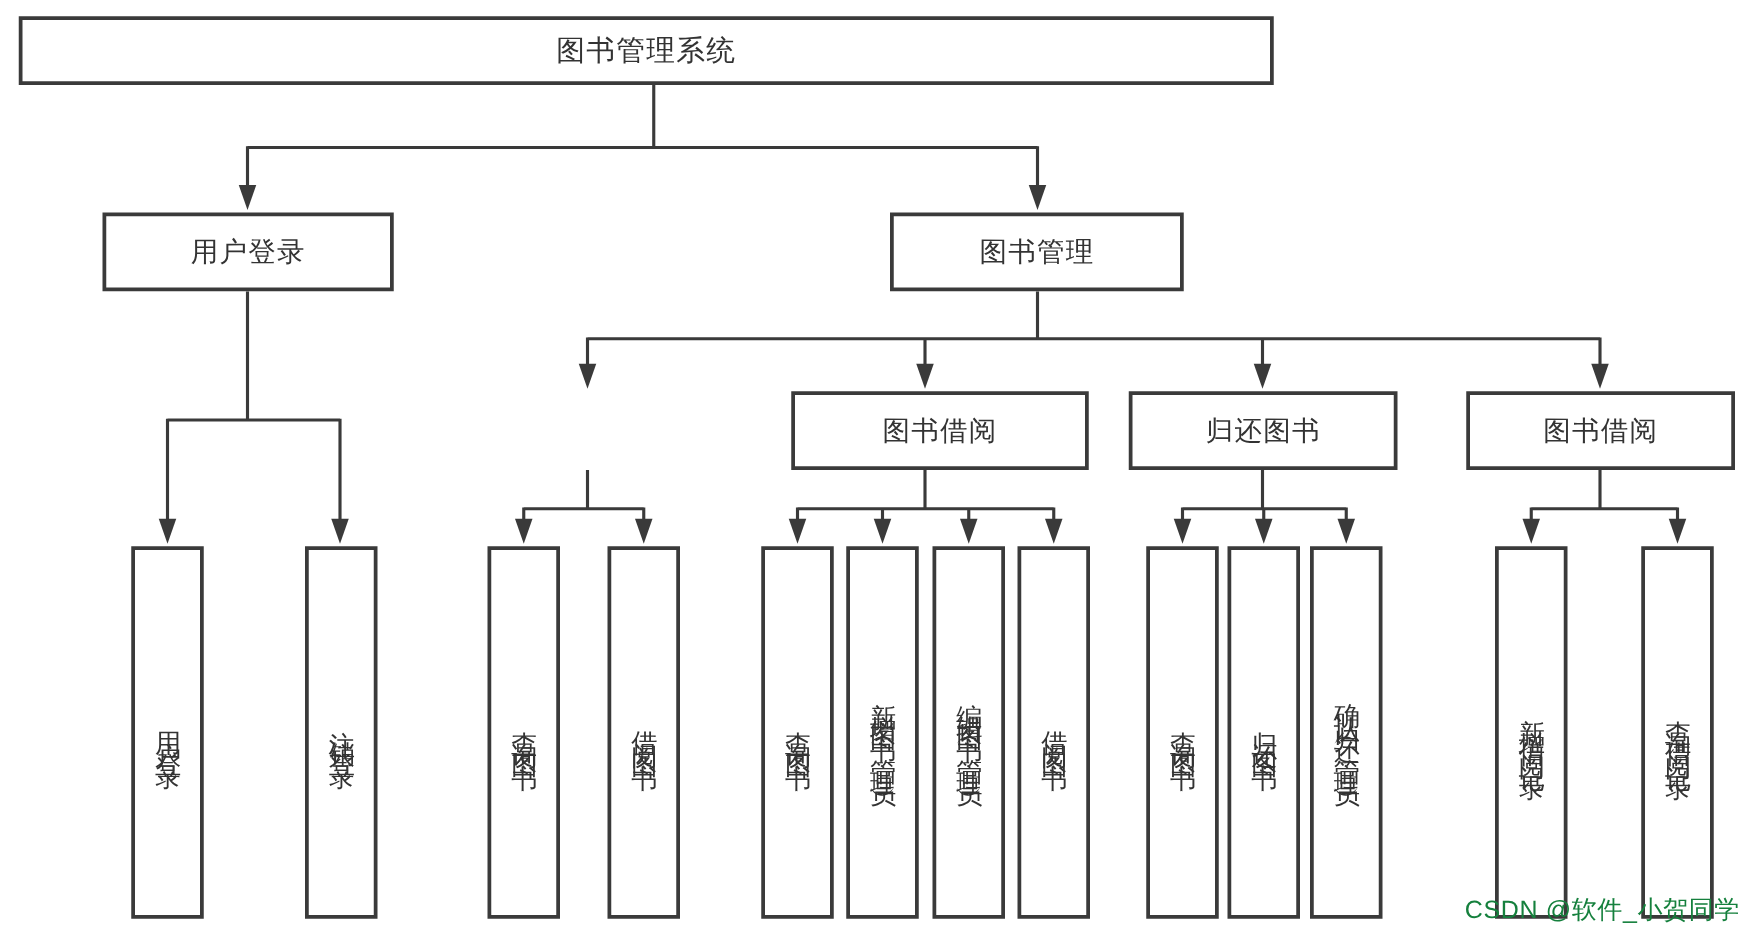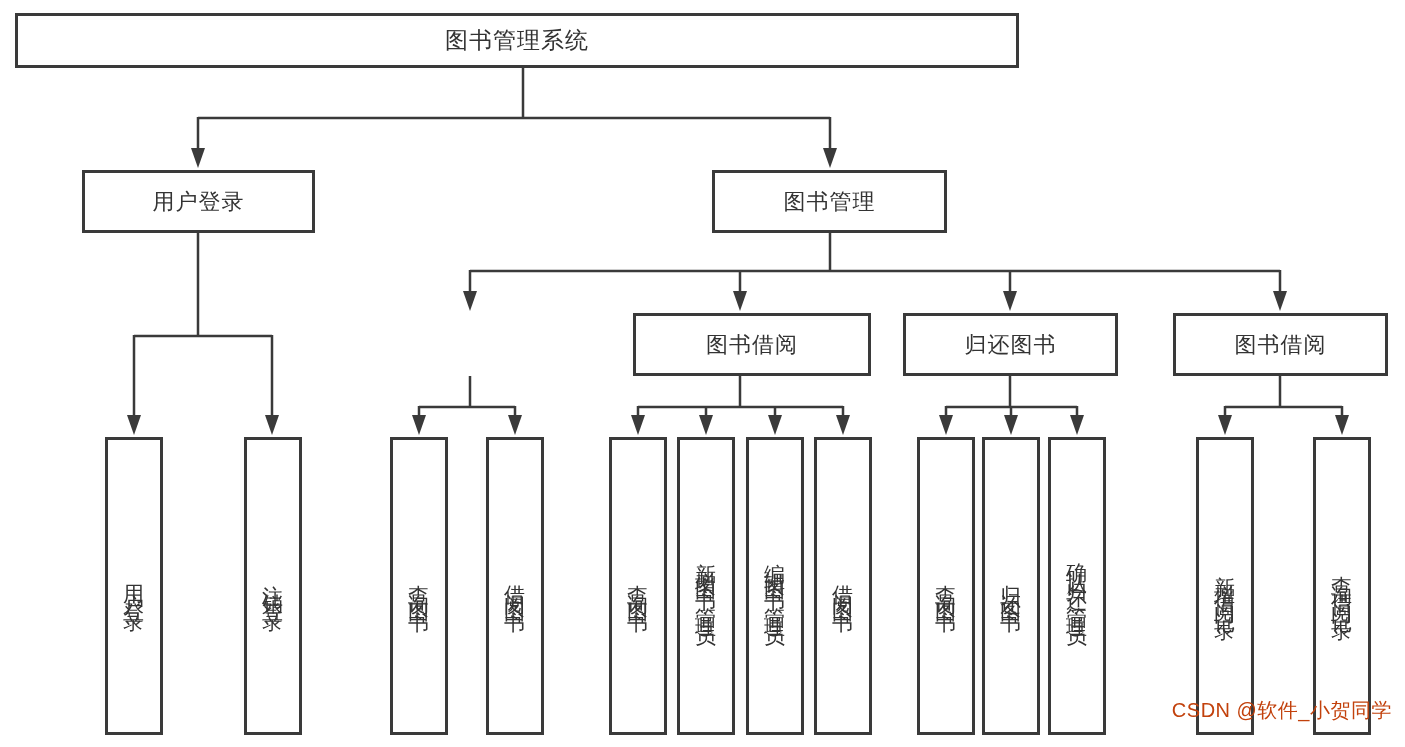--- a/index.html
+++ b/index.html
@@ -30,22 +30,22 @@
   .leaf span {
     writing-mode:vertical-lr; text-orientation:upright;
     font-size:21px; line-height:1.1; letter-spacing:9px;
     white-space:nowrap;
   }
   .x105{left:105px}.x244{left:244px}.x390{left:390px}.x486{left:486px}
   .x609{left:609px}.x677{left:677px}.x746{left:746px}.x814{left:814px}
   .x917{left:917px}.x982{left:982px}.x1048{left:1048px}
   .x1196{left:1196px}.x1313{left:1313px}
   .watermark {
-    position:absolute; right:13px; bottom:23px; z-index:3;
-    font-size:20px; color:#c2410c; letter-spacing:0.5px;
+    position:absolute; right:13px; bottom:6px; z-index:3;
+    font-size:20px; color:#15803d; letter-spacing:0.5px;
   }
 </style>
 </head>
 <body>
 
 <div class="canvas">
 
   <svg class="wires" viewBox="0 0 1405 747" xmlns="http://www.w3.org/2000/svg">
     <g stroke="#3a3a3a" stroke-width="2.5" fill="none">
       <path d="M523 68 V118 M198 118 H830 M198 117 V150 M830 117 V150"></path>

